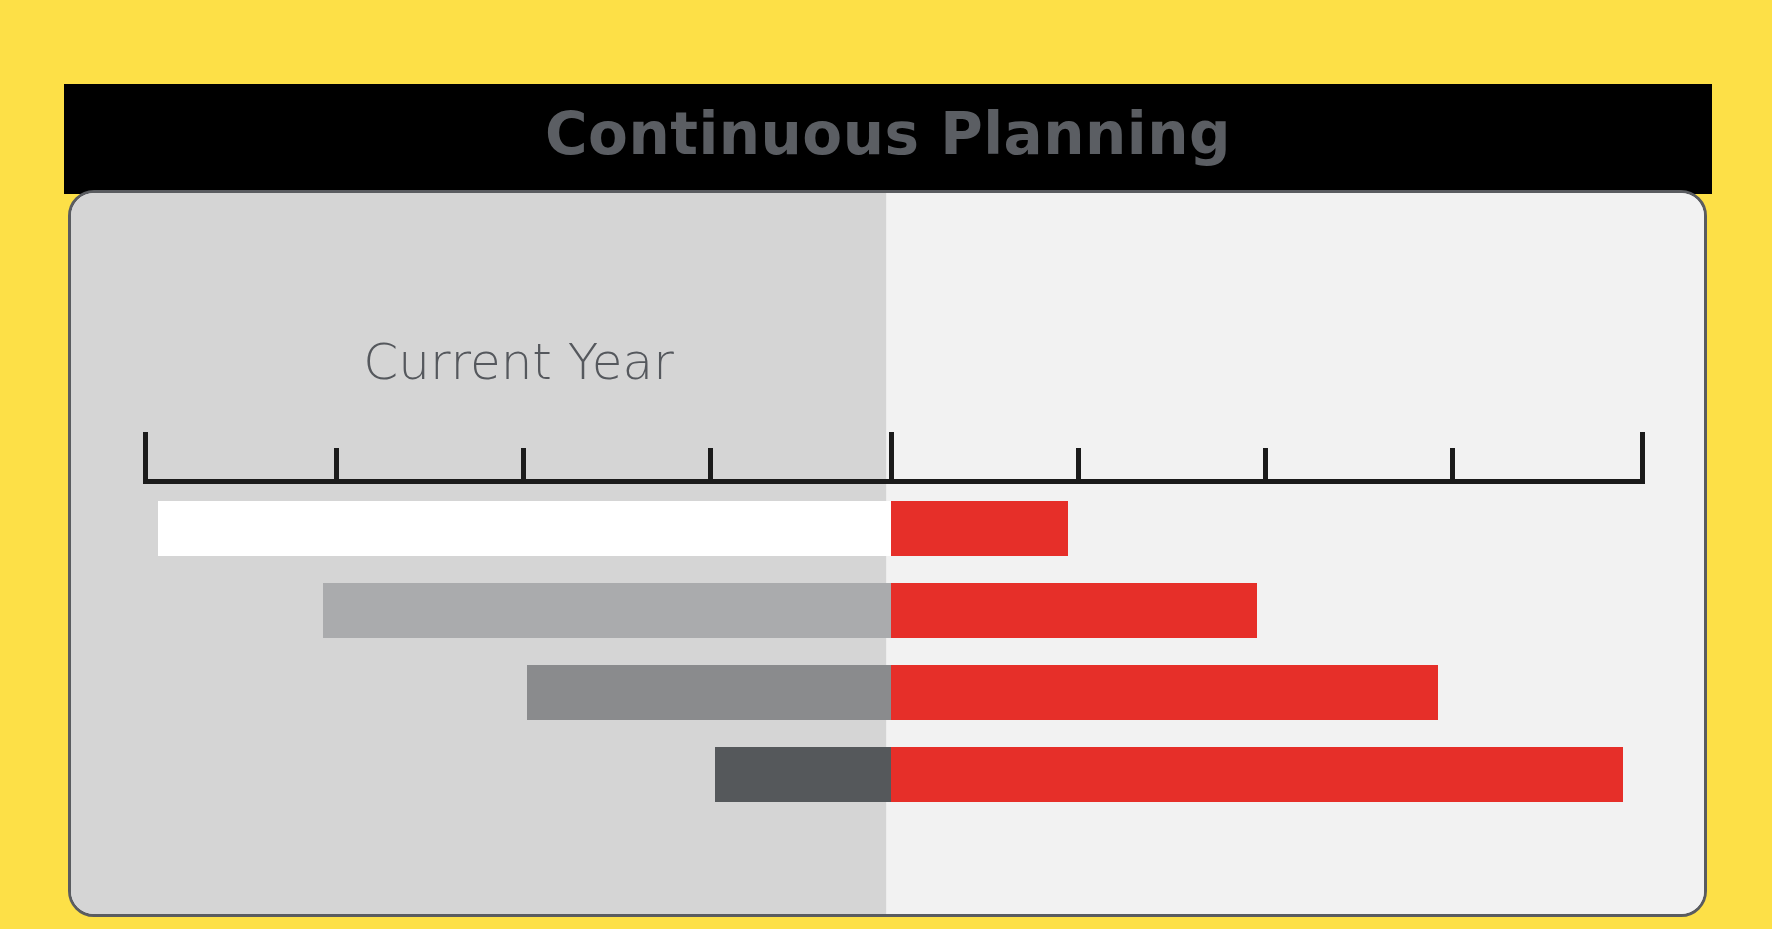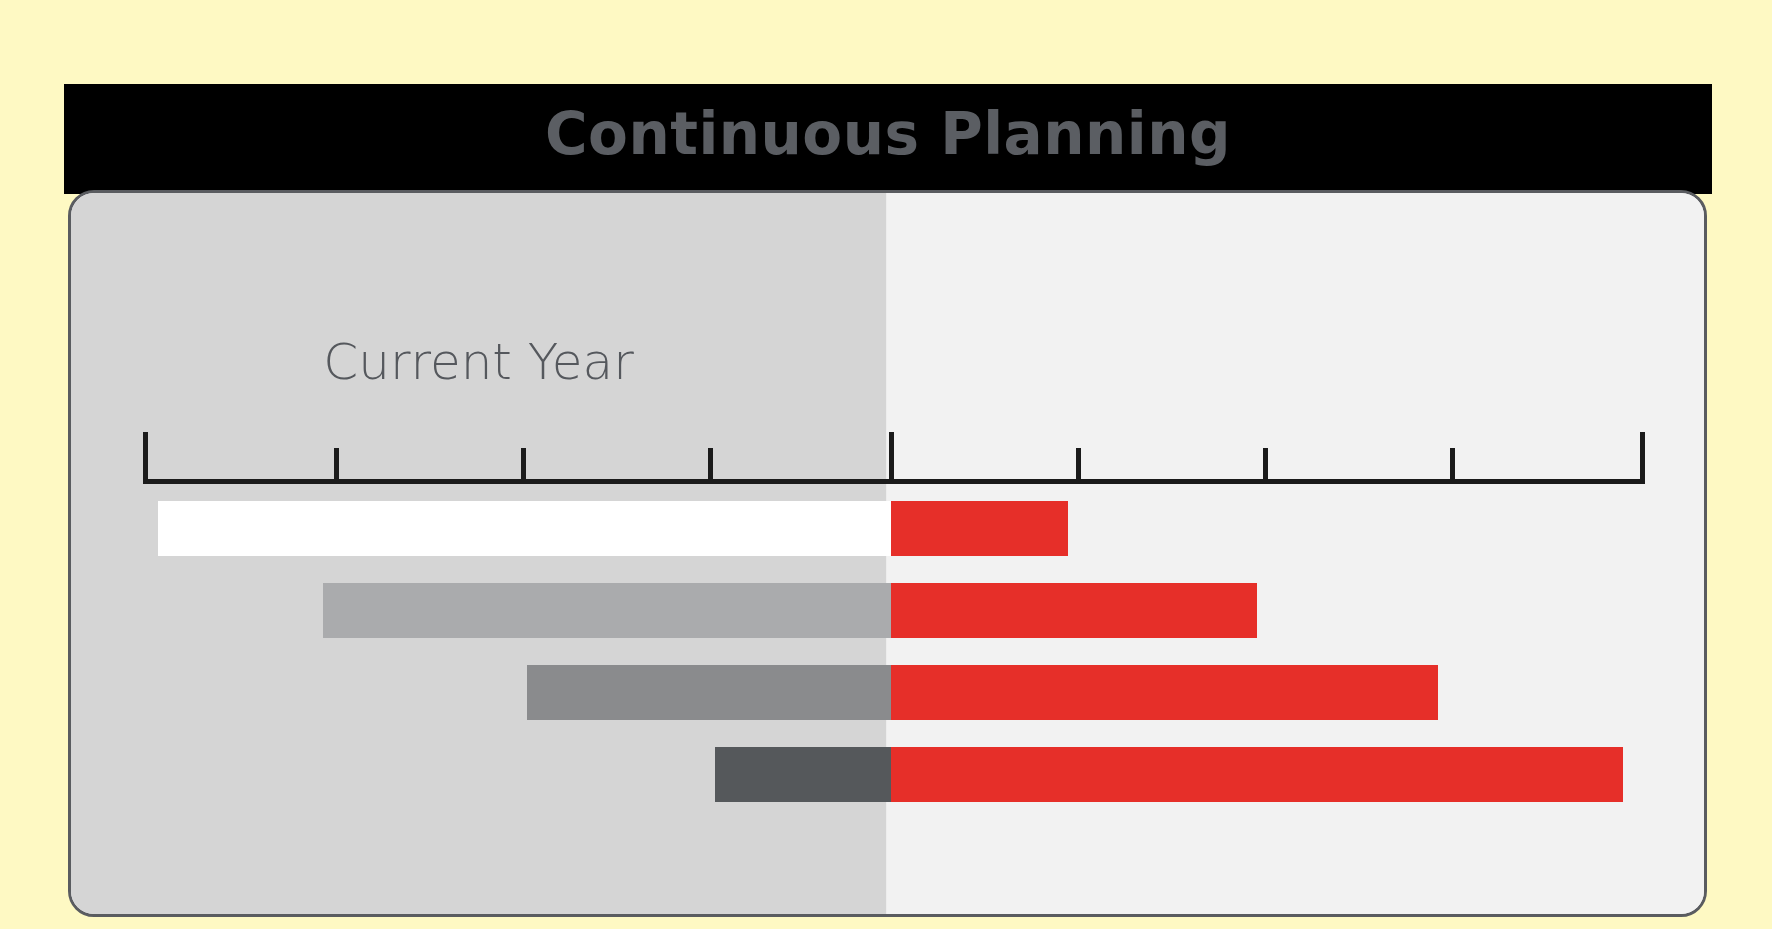--- a/index.html
+++ b/index.html
@@ -12,21 +12,21 @@
     width: 1772px;
     height: 929px;
     font-family: "Liberation Sans", sans-serif;
     overflow: hidden;
   }
 
   #stage {
     position: relative;
     width: 1772px;
     height: 929px;
-    background: #fef9c3;
+    background: #fde047;
   }
 
   
   .title-band {
     position: absolute;
     left: 64px;
     top: 84px;
     width: 1648px;
     height: 110px;
     background: #000000;
@@ -82,20 +82,21 @@
 
   
   .period-label {
     position: absolute;
     color: #55585d;
     font-family: "DejaVu Sans", sans-serif;
     font-weight: 300;
     font-size: 50px;
     white-space: nowrap;
     z-index: 4;
+    padding-left: 40px;
   }
   #label-current {
     left: 0px;
     top: 140px;
     width: 815px;
     text-align: center;
   }
   #label-next {
     left: 815px;
     top: 140px;

